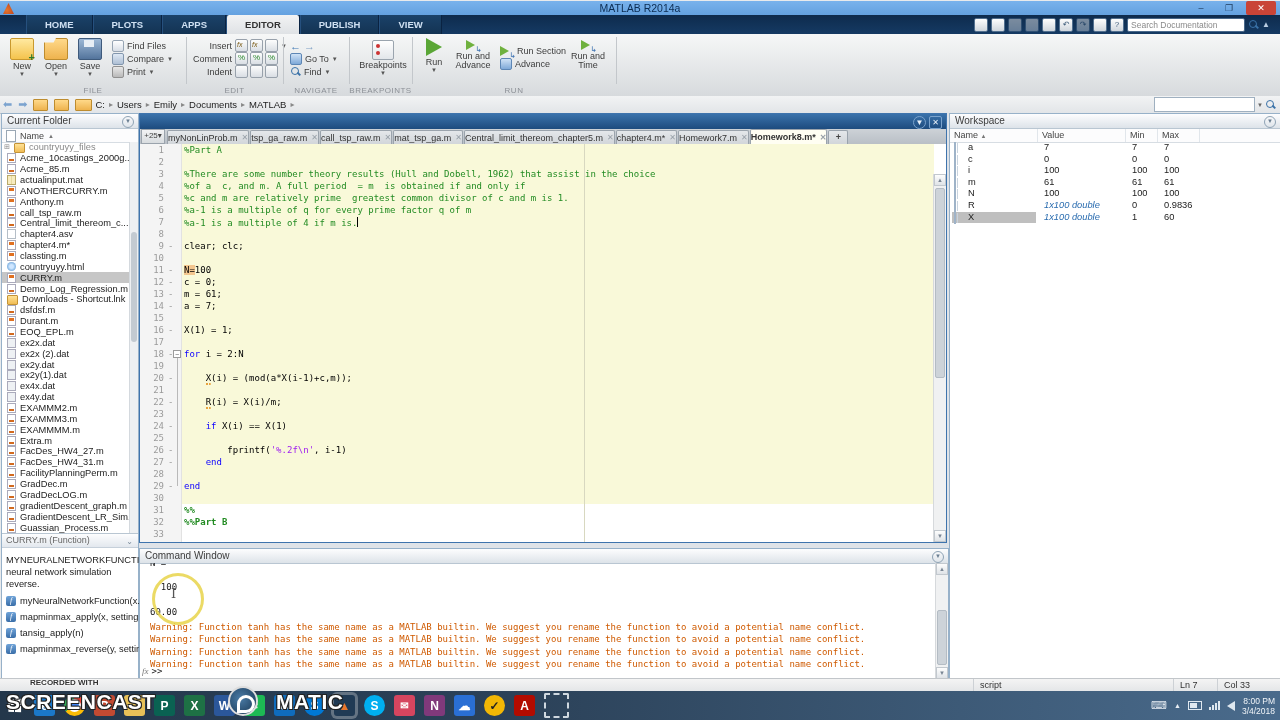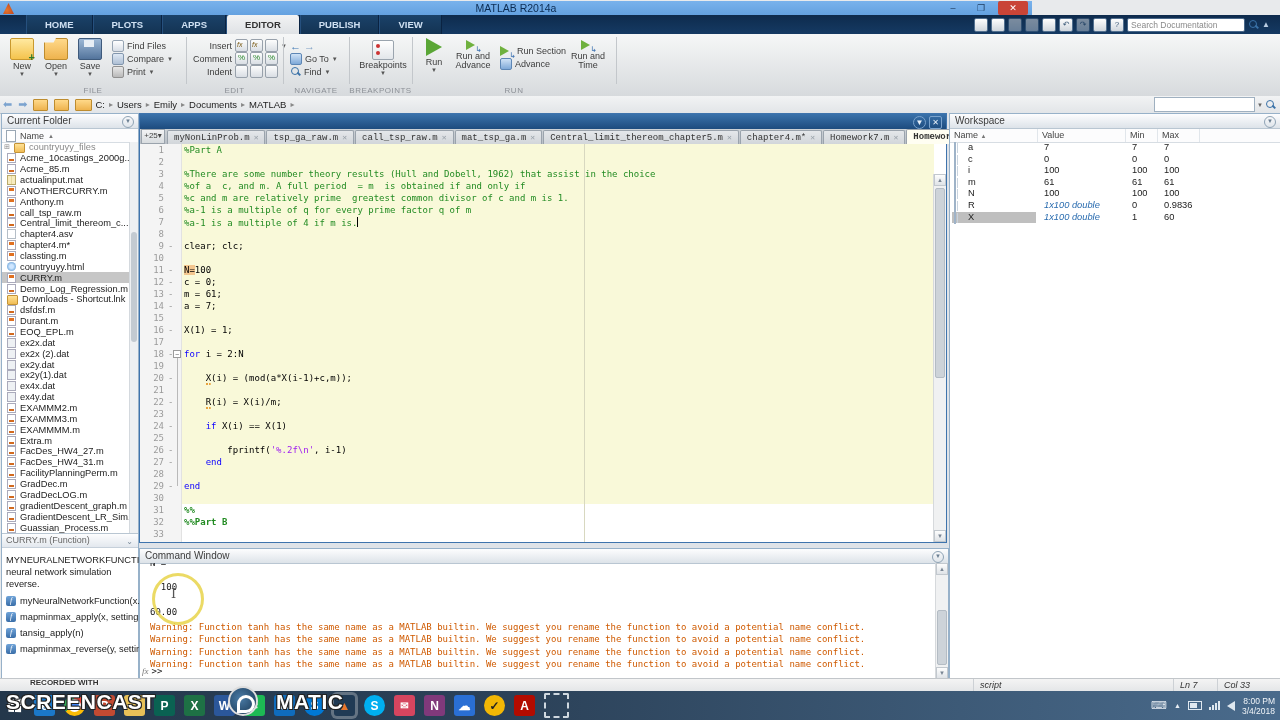--- a/index.html
+++ b/index.html
@@ -1,21 +1,21 @@
 <!DOCTYPE html>
 <html><head>
 <meta charset="utf-8">
 <style>
   html,body{margin:0;padding:0;}
   body{width:1280px;height:720px;position:relative;overflow:hidden;
        font-family:"Liberation Sans",sans-serif;background:#e8eaec;
        -webkit-font-smoothing:antialiased;}
   .abs{position:absolute;}
   
-  #titlebar{left:0;top:1px;width:1032px;height:15px;background:linear-gradient(#79b2ec,#62a0df);
+  #titlebar{left:0;top:1px;width:1280px;height:15px;background:linear-gradient(#79b2ec,#62a0df);
             border-bottom:1px solid #3e72ad;}
   #tb-logo{left:3px;top:2px;width:11px;height:11px;background:radial-gradient(circle at 35% 65%,#e8762c,#b33a1e);
            clip-path:polygon(50% 0,100% 100%,0 100%);}
   #tb-title{left:0;right:0;top:1px;text-align:center;font-size:10.5px;color:#0c2c52;}
   .wc{top:0;height:14px;width:26px;text-align:center;font-size:9px;color:#1d3a5c;line-height:14px;}
   #wc-min{right:66px;} #wc-res{right:38px;}
   #wc-close{right:4px;width:30px;background:#c94437;color:#fff;border-radius:2px;}
   
   #tabband{left:0;top:15px;width:1280px;height:19px;background:linear-gradient(#0e2b4d,#153a63);}
   #ribbon-tabs{left:26px;top:0;height:19px;display:flex;}
@@ -117,22 +117,22 @@
   #panel-editor{left:139px;top:113px;width:808px;height:430px;border:1px solid #3f74ad;background:#fff;box-sizing:border-box;}
   #ed-head{height:15px;background:linear-gradient(#3a72ab,#1d4b7e);color:#fff;font-size:9.5px;line-height:15px;
            padding-left:5px;position:relative;}
   .edh-ic{position:absolute;top:2px;width:11px;height:11px;color:#e8f0f8;font-size:8px;line-height:11px;text-align:center;
           border:1px solid #7ba3cd;border-radius:50%;}
   #edh-menu{right:20px;} #edh-close{right:4px;border-radius:2px;}
   #ed-tabs{height:15px;background:linear-gradient(#cdd2d7,#b9bfc6);display:flex;align-items:flex-end;
            border-bottom:1px solid #9aa3ac;font-size:9px;color:#333;}
   #tab-overflow{flex:none;width:22px;height:13px;background:linear-gradient(#f2f3f4,#d8dcdf);border:1px solid #9aa3ac;
                 text-align:center;font-size:8px;line-height:12px;color:#444;margin:0 2px 0 1px;}
-  .etab{flex:none;height:13px;display:flex;align-items:center;gap:4px;padding:0 6px;background:linear-gradient(#e4e7ea,#d2d6da);
-        border:1px solid #9aa3ac;border-bottom:none;border-radius:2px 2px 0 0;margin-right:1px;white-space:nowrap;font-family:Liberation Mono, monospace;}
+  .etab{flex:none;height:13px;display:flex;align-items:center;gap:4px;padding:0 0;background:linear-gradient(#e4e7ea,#d2d6da);
+        border:1px solid #9aa3ac;border-bottom:none;border-radius:2px 2px 0 0;margin-right:1px;white-space:nowrap;}
   .etab.active{background:#fffef2;height:14px;font-weight:bold;}
   .etab .x{color:#98a0a8;font-size:8px;}
   .etab-add{flex:none;width:18px;height:13px;border:1px solid #9aa3ac;border-bottom:none;border-radius:2px 2px 0 0;
             background:linear-gradient(#e4e7ea,#d2d6da);text-align:center;line-height:12px;font-weight:bold;color:#444;}
   #ed-code{left:0;right:0;top:30px;bottom:0;overflow:hidden;background:#fff;}
   #sec-hl{left:41px;top:0;height:360px;right:12px;background:#f9f9d9;}
   #margin-line{left:444px;top:0;bottom:0;width:1px;background:#d8d8c0;}
   #gutter-bg{left:0;top:0;bottom:0;width:41px;background:#f4f4f4;border-right:1px solid #e2e2e2;}
   .code-line{position:absolute;left:0;right:12px;height:12px;}
   .ln{position:absolute;left:0;width:24px;text-align:right;font:9px "DejaVu Sans Mono",monospace;color:#9b9b9b;}
@@ -171,21 +171,21 @@
   .ws-cell{position:absolute;top:0;white-space:nowrap;}
   .ws-ic{width:9px;height:9px;border:1px solid #9fb3c8;box-sizing:border-box;
          background:linear-gradient(#fdf6c3,#f3e49a);position:relative;}
   .ws-ic::before{content:"";position:absolute;left:2px;top:0;bottom:0;width:1px;background:#c9d3de;}
   .ws-ic::after{content:"";position:absolute;top:2px;left:0;right:0;height:1px;background:#c9d3de;}
   .ws-ic.blue{background:linear-gradient(#cfe2f4,#a9c8e8);}
   .ws-it{font-style:italic;color:#2b6db0;}
   .ws-namesel{position:absolute;left:2px;top:0;width:84px;height:11.6px;background:#bfbfbf;}
   
   #statusbar{left:0;top:678px;width:1280px;height:13px;background:linear-gradient(#f4f4f4,#e3e5e7);
-             border-top:1px solid #c2c6ca;font-size:9px;color:#333;font-style:italic;}
+             border-top:1px solid #c2c6ca;font-size:9px;color:#333;}
   .st-cell{position:absolute;top:0;height:13px;line-height:13px;border-left:1px solid #cdd1d5;padding-left:6px;box-sizing:border-box;}
   
   #taskbar{left:0;top:691px;width:1280px;height:29px;
            background:linear-gradient(90deg,#24374b 0%,#2b4158 40%,#3d5a77 75%,#4a6b8c 100%);}
   #tb-icons{left:0;top:0;height:29px;display:flex;align-items:center;gap:9px;padding-left:4px;}
   .tico{flex:none;width:21px;height:21px;border-radius:3px;display:flex;align-items:center;justify-content:center;
         font-size:12px;font-weight:bold;color:#fff;}
   .tico.active{box-shadow:0 0 0 3px rgba(255,255,255,.28);background-color:rgba(255,255,255,.18);}
   #tb-tray{right:2px;top:0;height:29px;display:flex;align-items:center;gap:7px;color:#e8eef4;font-size:10px;}
   #tray-clock{text-align:right;font-size:8.5px;line-height:10px;color:#f0f4f8;padding-right:3px;}

